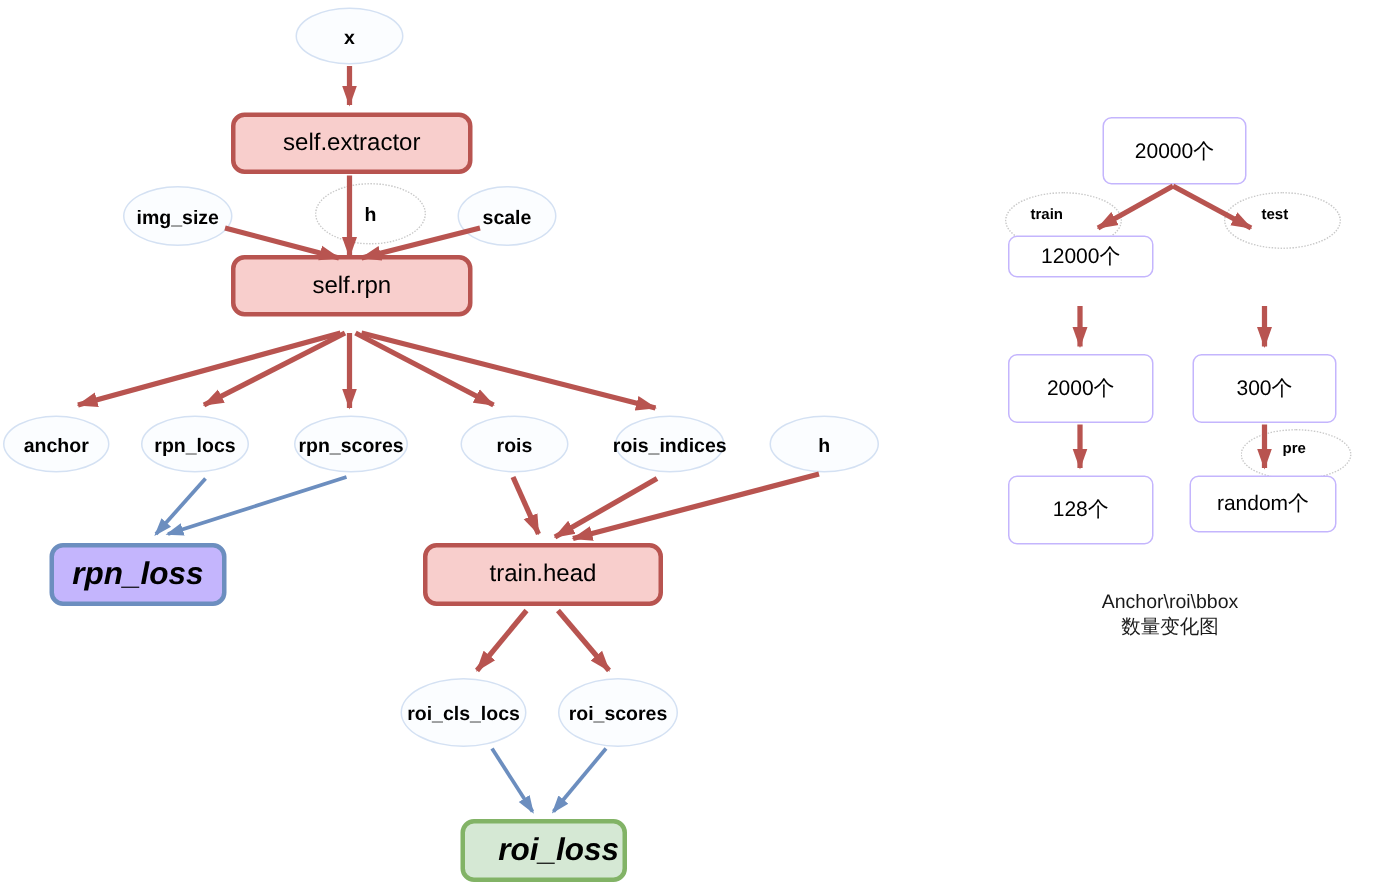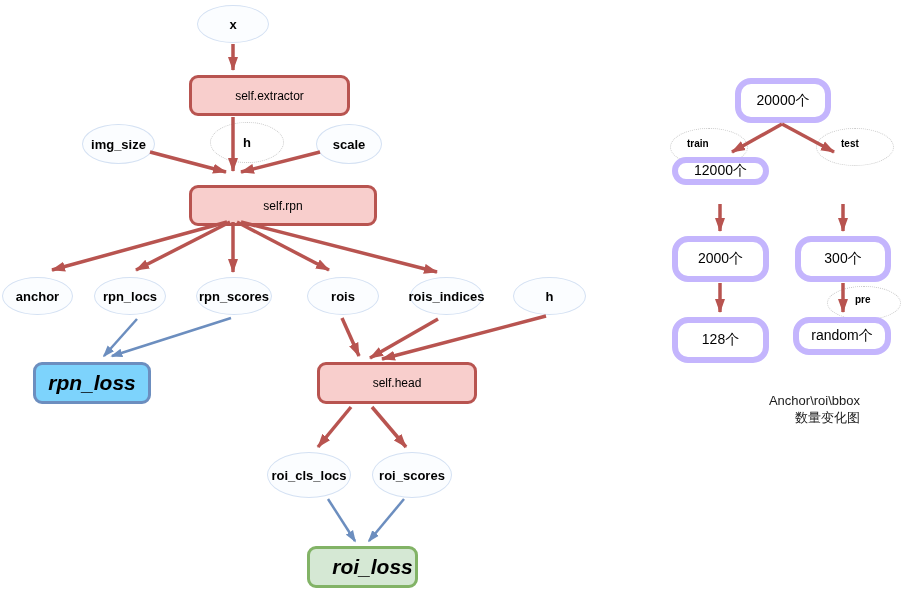--- a/index.html
+++ b/index.html
@@ -5,69 +5,69 @@
   html,body{margin:0;padding:0;background:#ffffff;}
   .canvas{
     position:relative;width:919px;height:594px;background:#ffffff;
     font-family:"Liberation Sans", sans-serif;color:#000;overflow:hidden;
   }
   .node{position:absolute;display:flex;align-items:center;justify-content:center;
     text-align:center;box-sizing:border-box;white-space:nowrap;z-index:3;}
   .ell{border:1px solid #d4e1f3;border-radius:50%;background:#fbfdff;
     font-weight:bold;font-size:13px;}
   .dotted-ell{border:1px dotted #c9c9c9;border-radius:50%;background:#ffffff;z-index:1;}
-  .redbox{border:3px solid #b85450;background:#f8cecc;border-radius:9px;font-size:12px;margin-left:35px;}
-  .bluebox{border:3px solid #6c8ebf;background:#7dd3fc;border-radius:9px;
+  .redbox{border:3px solid #b85450;background:#f8cecc;border-radius:9px;font-size:16px;}
+  .bluebox{border:3px solid #6c8ebf;background:#c4b5fd;border-radius:9px;
     font-weight:bold;font-style:italic;font-size:21px;}
   .greenbox{border:3px solid #82b366;background:#d5e8d4;border-radius:9px;
     font-weight:bold;font-style:italic;font-size:21px;padding-left:20px;}
-  .countbox{border:6px solid #c4b5fd;background:#ffffff;border-radius:16px;font-size:14px;z-index:3;text-align:center;}
+  .countbox{border:1px solid #c4b5fd;background:#ffffff;border-radius:6px;font-size:14px;z-index:3;text-align:center;}
   .freelabel{position:absolute;font-weight:bold;font-size:10px;z-index:4;white-space:nowrap;}
-  .caption{position:absolute;font-size:13px;line-height:17px;text-align:right;
+  .caption{position:absolute;font-size:13px;line-height:17px;text-align:center;
     color:#1a1a1a;z-index:3;white-space:nowrap;}
   svg.wires{position:absolute;left:0;top:0;z-index:5;pointer-events:none;}
   .r{stroke:#b85450;stroke-width:3.5;fill:none;}
   .b{stroke:#6c8ebf;stroke-width:2.5;fill:none;}
 </style>
 </head>
 <body>
 
 <div class="canvas">
 
   <div class="node ell" style="left:197px;top:5px;width:72px;height:38px">x</div>
 
   <div class="node ell" style="left:82px;top:124px;width:73px;height:40px">img_size</div>
 
   <div class="node dotted-ell" style="left:210px;top:122px;width:74px;height:41px;font-weight:bold;font-size:13px">h</div>
 
-  <div class="node ell" style="left:316px;top:124px;width:66px;height:40px">scale</div>
+  <div class="node ell" style="left:305px;top:124px;width:66px;height:40px">scale</div>
 
   <div class="node ell" style="left:2px;top:277px;width:71px;height:38px">anchor</div>
 
   <div class="node ell" style="left:94px;top:277px;width:72px;height:38px">rpn_locs</div>
 
   <div class="node ell" style="left:196px;top:277px;width:76px;height:38px">rpn_scores</div>
 
   <div class="node ell" style="left:307px;top:277px;width:72px;height:38px">rois</div>
 
   <div class="node ell" style="left:410px;top:277px;width:73px;height:38px">rois_indices</div>
 
   <div class="node ell" style="left:513px;top:277px;width:73px;height:38px">h</div>
 
   <div class="node ell" style="left:372px;top:452px;width:80px;height:46px">roi_scores</div>
 
   <div class="node ell" style="left:267px;top:452px;width:84px;height:46px">roi_cls_locs</div>
 
   <div class="node redbox" style="left:154px;top:75px;width:161px;height:41px">self.extractor</div>
 
-  <div class="node redbox" style="left:154px;top:185px;width:188px;height:41px">self.rpn</div>
+  <div class="node redbox" style="left:154px;top:170px;width:161px;height:41px">self.rpn</div>
 
   <div class="node bluebox" style="left:33px;top:362px;width:118px;height:42px">rpn_loss</div>
 
-  <div class="node redbox" style="left:282px;top:362px;width:160px;height:42px">self.head</div>
+  <div class="node redbox" style="left:282px;top:362px;width:160px;height:42px">train.head</div>
 
   <div class="node greenbox" style="left:307px;top:546px;width:111px;height:42px">roi_loss</div>
 
   <div class="node dotted-ell" style="left:670px;top:128px;width:78px;height:38px"></div>
   <div class="node dotted-ell" style="left:816px;top:128px;width:78px;height:38px"></div>
   <div class="node dotted-ell" style="left:827px;top:286px;width:74px;height:34px"></div>
 
   <div class="freelabel" style="left:687px;top:138px">train</div>
   <div class="freelabel" style="left:841px;top:138px">test</div>
   <div class="freelabel" style="left:855px;top:294px">pre</div>

